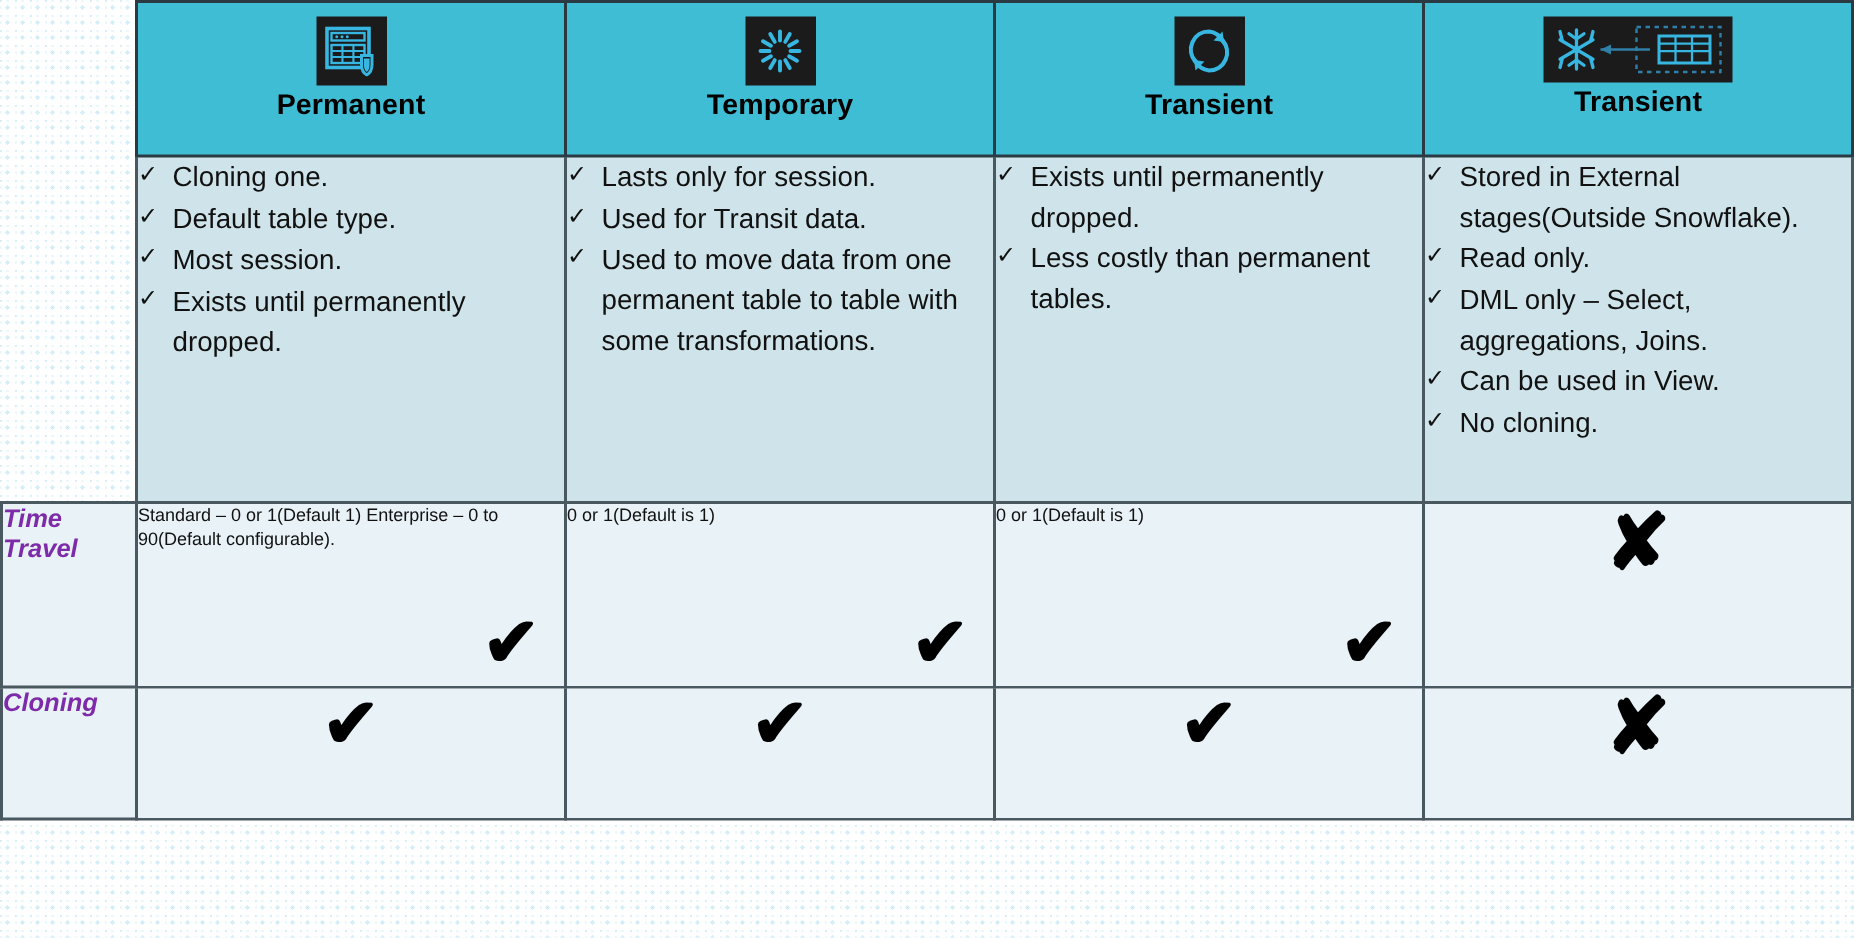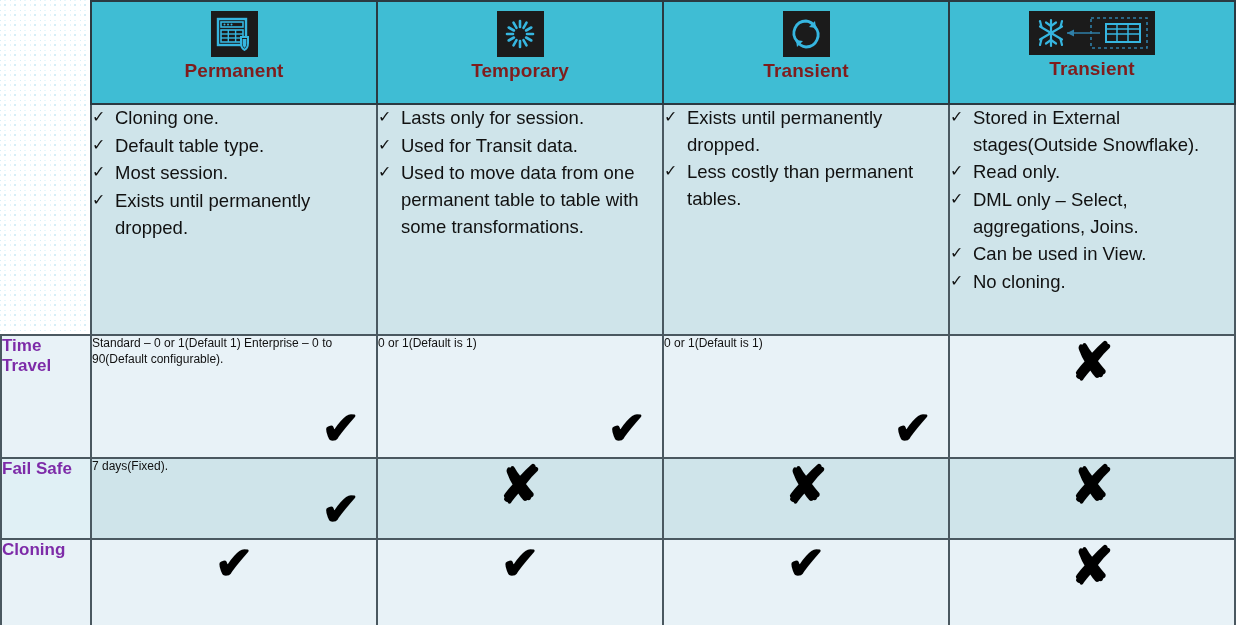--- a/index.html
+++ b/index.html
@@ -45,21 +45,21 @@
     height:101px;
     text-align:center;
     vertical-align:top;
   }
   .hdr-inner{
     display:flex;flex-direction:column;align-items:center;justify-content:flex-start;
     height:100%;
     padding-top:9px;box-sizing:border-box;
   }
   .hdr-label{
-    font-size:19px;font-weight:bold;color:#7f1d1d;
+    font-size:19px;font-weight:bold;color:#000000;
     letter-spacing:.1px;margin-top:3px;
   }
   .icon-box{
     background:#1b1b1b;
     display:flex;align-items:center;justify-content:center;
   }
   .icon-sq{width:47px;height:46px;}
   .icon-wide{width:126px;height:44px;}
 
   
@@ -86,20 +86,21 @@
   .rlabel{
     background:#e0f0f5;
     border:2px solid #4a5860;
     padding:8px 6px 0 8px;
     box-sizing:border-box;
     vertical-align:top;
   }
   .rlabel span{
     font-size:17px;font-weight:bold;color:#7d2ba8;line-height:1.2;
     display:block;
+    font-style:italic;
   }
   .dcell{
     border:2px solid #4a5860;
     position:relative;
     box-sizing:border-box;
     padding:6px 10px 0 9px;
   }
   .row-a .dcell,.row-a .rlabel{background:#e8f2f7;}
   .row-b .dcell{background:#cfe4ea;}
   .row-b .rlabel{background:#e0f0f5;}
@@ -328,44 +329,20 @@
         <div class="dtext">0 or 1(Default is 1)</div>
         <div class="mark check-br">✔</div>
       </td>
       <td class="dcell">
         <div class="v-center">
               <span class="mark cross-ctr" style="position:static;">✘</span>
             </div>
       </td>
     </tr>
 
-    <tr class="row-b rowh-fs">
-      <td class="rlabel">
-        <span>Fail Safe</span>
-      </td>
-      <td class="dcell">
-        <div class="dtext">7 days(Fixed).</div>
-        <div class="mark check-br">✔</div>
-      </td>
-      <td class="dcell">
-        <div class="v-center">
-              <span class="mark cross-ctr" style="position:static;">✘</span>
-            </div>
-      </td>
-      <td class="dcell">
-        <div class="v-center">
-              <span class="mark cross-ctr" style="position:static;">✘</span>
-            </div>
-      </td>
-      <td class="dcell">
-        <div class="v-center">
-              <span class="mark cross-ctr" style="position:static;">✘</span>
-            </div>
-      </td>
-    </tr>
 
     <tr class="row-c rowh-cl">
       <td class="rlabel">
         <span>Cloning</span>
       </td>
       <td class="dcell">
         <div class="v-center">
               <span class="mark check-ctr" style="position:static;">✔</span>
             </div>
       </td>

